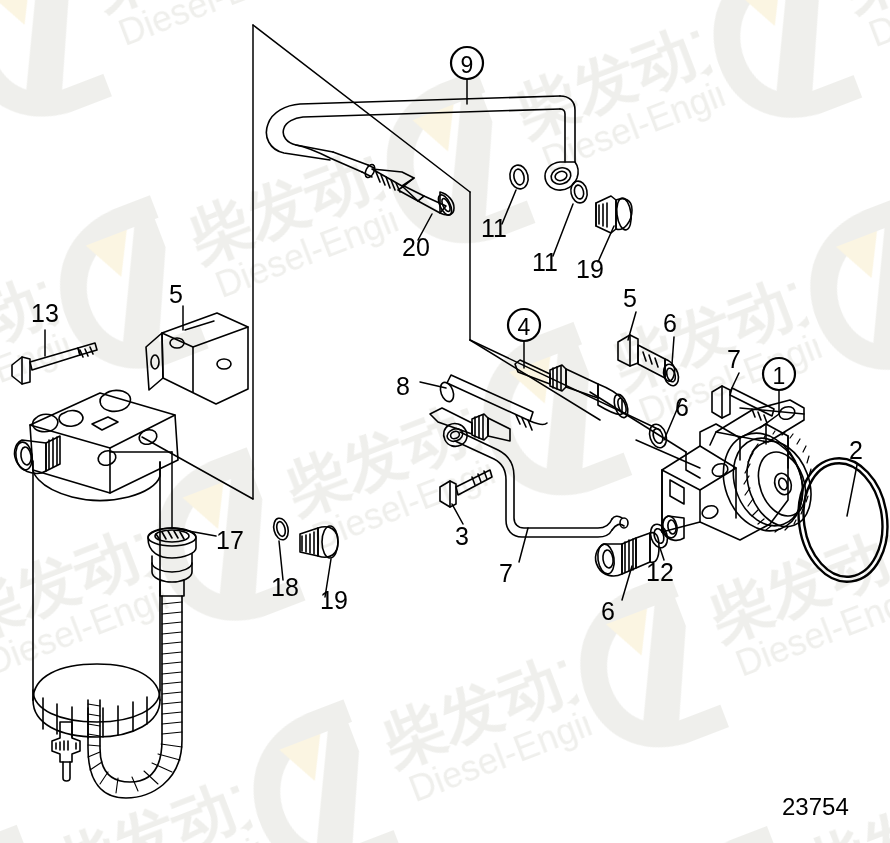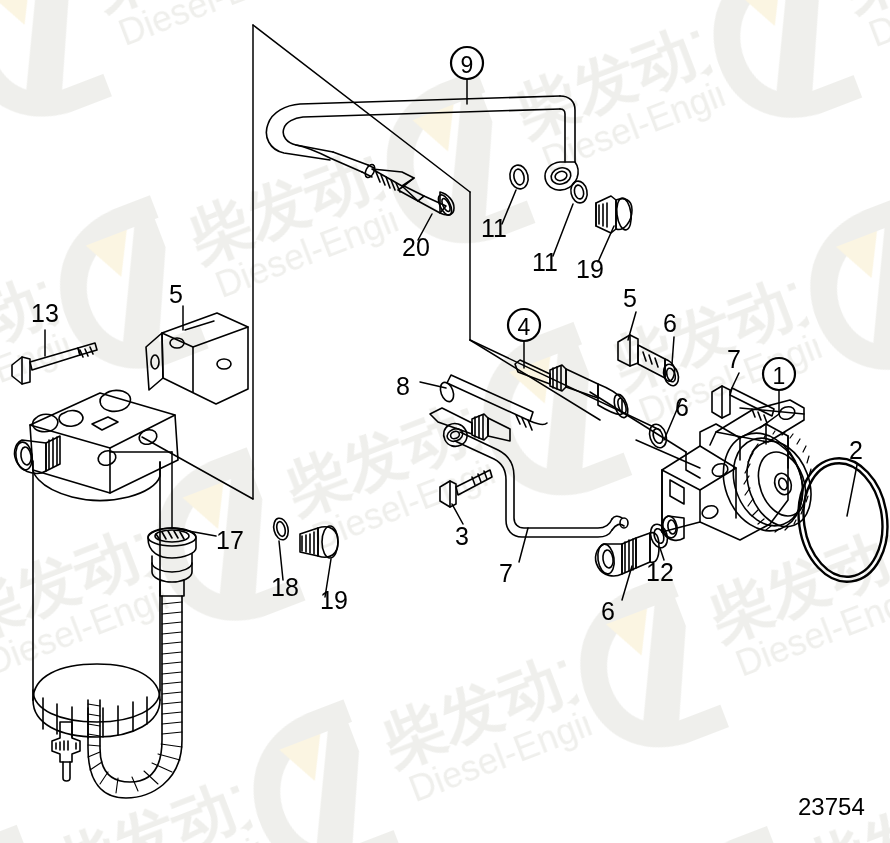--- a/index.html
+++ b/index.html
@@ -369,15 +369,15 @@
   <div class="lbl" style="left:646px;top:560px;">12</div>
   <div class="lbl" style="left:601px;top:599px;">6</div>
   <div class="lbl" style="left:499px;top:561px;">7</div>
   <div class="lbl" style="left:169px;top:282px;">5</div>
   <div class="lbl" style="left:31px;top:301px;">13</div>
   <div class="lbl" style="left:216px;top:528px;">17</div>
   <div class="lbl" style="left:271px;top:575px;text-align:right;">18</div>
   <div class="lbl" style="left:312px;top:588px;margin-left:8px;">19</div>
   <div class="lbl" style="left:402px;top:235px;">20</div>
 
-  <div class="partno" style="left:782px;top:793px;margin-left:16px;">23754</div>
+  <div class="partno" style="left:782px;top:793px;">23754</div>
 
 </div>
 
 </body></html>

